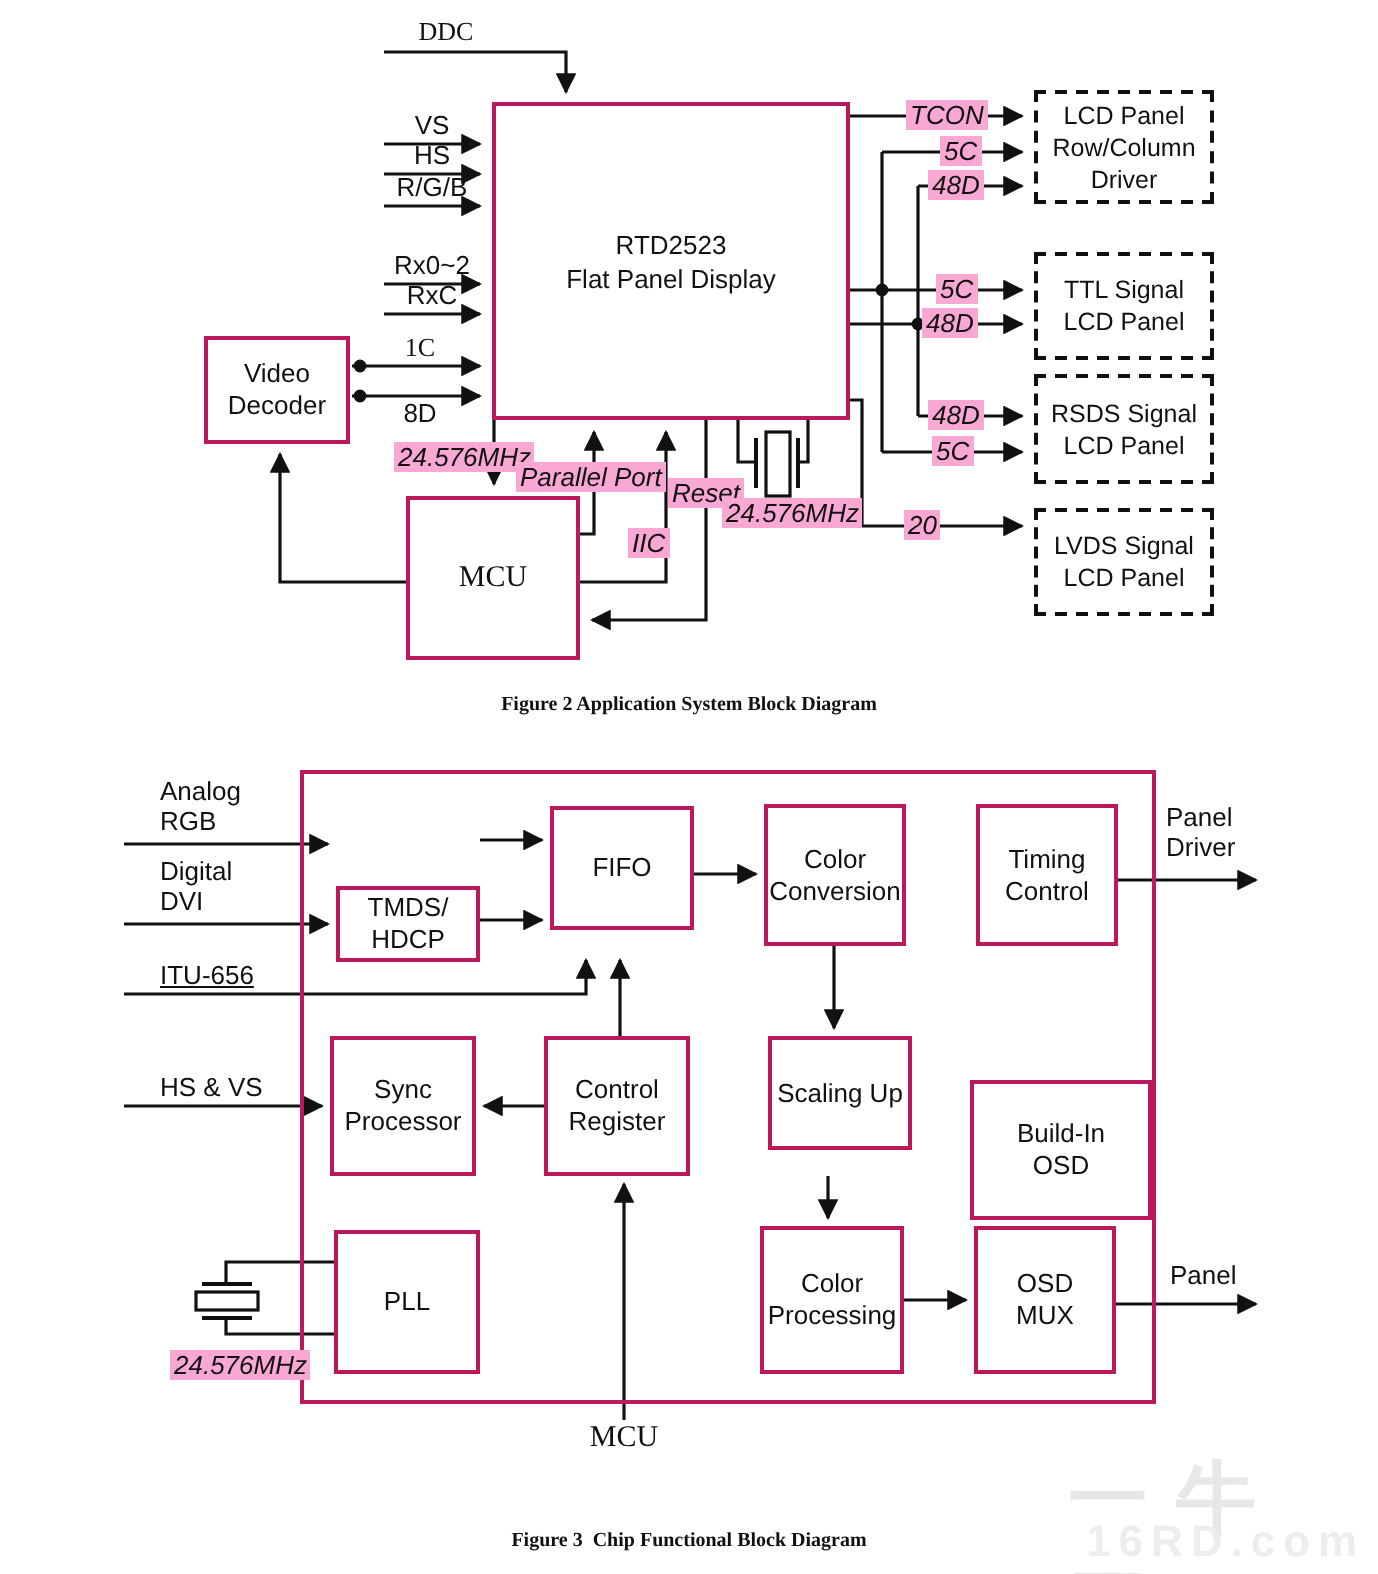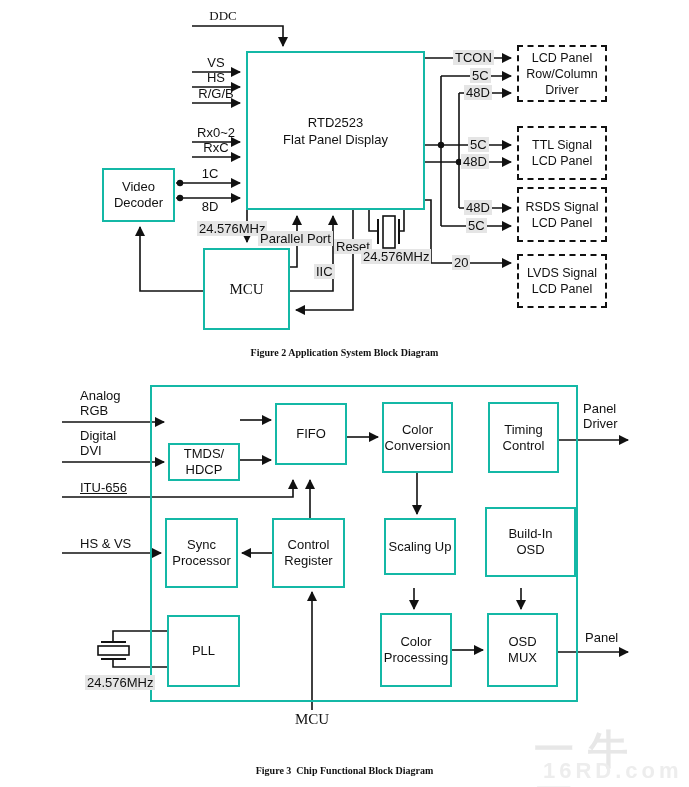--- a/index.html
+++ b/index.html
@@ -1,26 +1,26 @@
 <!DOCTYPE html>
 <html><head>
 <meta charset="utf-8">
 <style>
   html,body{margin:0;padding:0;background:#fff;}
   .canvas{position:relative;width:689px;height:787px;background:#fff;overflow:hidden;
           font-family:"Liberation Sans", sans-serif;color:#111;}
   svg.wires{position:absolute;left:0;top:0;z-index:1;}
-  .box{position:absolute;z-index:2;border:2px solid #14b8a6;background:#fff;
+  .box{position:absolute;z-index:2;border:2px solid #be185d;background:#fff;
        display:flex;align-items:center;justify-content:center;text-align:center;
        font-size:13px;line-height:16px;box-sizing:border-box;}
   .outer{background:transparent;z-index:1;}
   .dashedbox{border:2px dashed #111;font-size:12.5px;line-height:16px;}
   .lbl{position:absolute;z-index:3;font-size:13px;line-height:15px;white-space:nowrap;}
   .ctr{text-align:center;}
-  .wbg{background:#e5e5e5;padding:0 2px;}
+  .wbg{background:#f9a8d4;padding:0 2px;font-style:italic;}
   .pre{white-space:pre-line;}
   .serif{font-family:"Liberation Serif", serif;}
   .chiptxt{line-height:17px;}
   .caption{position:absolute;z-index:3;left:0;width:689px;text-align:center;
            font-family:"Liberation Serif", serif;font-weight:bold;font-size:10px;white-space:pre;}
   .wm{position:absolute;z-index:0;color:#e7e7e7;font-weight:bold;}
 </style>
 </head>
 <body>
 
@@ -122,21 +122,21 @@
 LCD Panel</div>
   <div class="box dashedbox pre" style="left:517px;top:254px;width:90px;height:54px;">LVDS Signal
 LCD Panel</div>
 
   <div class="lbl ctr serif" style="left:198px;top:8px;width:50px;">DDC</div>
   <div class="lbl ctr" style="left:192px;top:55px;width:48px;">VS</div>
   <div class="lbl ctr" style="left:192px;top:70px;width:48px;">HS</div>
   <div class="lbl ctr" style="left:192px;top:86px;width:48px;">R/G/B</div>
   <div class="lbl ctr" style="left:192px;top:125px;width:48px;">Rx0~2</div>
   <div class="lbl ctr" style="left:192px;top:140px;width:48px;">RxC</div>
-  <div class="lbl ctr" style="left:186px;top:166px;width:48px;">1C</div>
+  <div class="lbl ctr" style="left:186px;top:166px;width:48px;font-family:Liberation Serif, serif;">1C</div>
   <div class="lbl ctr" style="left:186px;top:181px;width:48px;margin-top:18px;">8D</div>
 
   <div class="lbl wbg" style="left:197px;top:221px;">24.576MHz</div>
   <div class="lbl wbg" style="left:258px;top:231px;">Parallel Port</div>
   <div class="lbl wbg" style="left:334px;top:239px;">Reset</div>
   <div class="lbl wbg" style="left:314px;top:264px;">IIC</div>
   <div class="lbl wbg" style="left:361px;top:249px;">24.576MHz</div>
 
   <div class="lbl wbg" style="left:453px;top:50px;">TCON</div>
   <div class="lbl wbg" style="left:470px;top:68px;">5C</div>
@@ -156,21 +156,21 @@
   <div class="box" style="left:275px;top:403px;width:72px;height:62px;">FIFO</div>
   <div class="box pre" style="left:382px;top:402px;width:71px;height:71px;">Color
 Conversion</div>
   <div class="box pre" style="left:488px;top:402px;width:71px;height:71px;">Timing
 Control</div>
   <div class="box pre" style="left:165px;top:518px;width:73px;height:70px;">Sync
 Processor</div>
   <div class="box pre" style="left:272px;top:518px;width:73px;height:70px;">Control
 Register</div>
   <div class="box" style="left:384px;top:518px;width:72px;height:57px;">Scaling Up</div>
-  <div class="box pre" style="left:485px;top:507px;width:91px;height:70px;">Build-In
+  <div class="box pre" style="left:485px;top:540px;width:91px;height:70px;">Build-In
 OSD</div>
   <div class="box" style="left:167px;top:615px;width:73px;height:72px;">PLL</div>
   <div class="box pre" style="left:380px;top:613px;width:72px;height:74px;">Color
 Processing</div>
   <div class="box pre" style="left:487px;top:613px;width:71px;height:74px;">OSD
 MUX</div>
 
   <div class="lbl pre" style="left:80px;top:388px;">Analog
 RGB</div>
   <div class="lbl pre" style="left:80px;top:428px;">Digital

